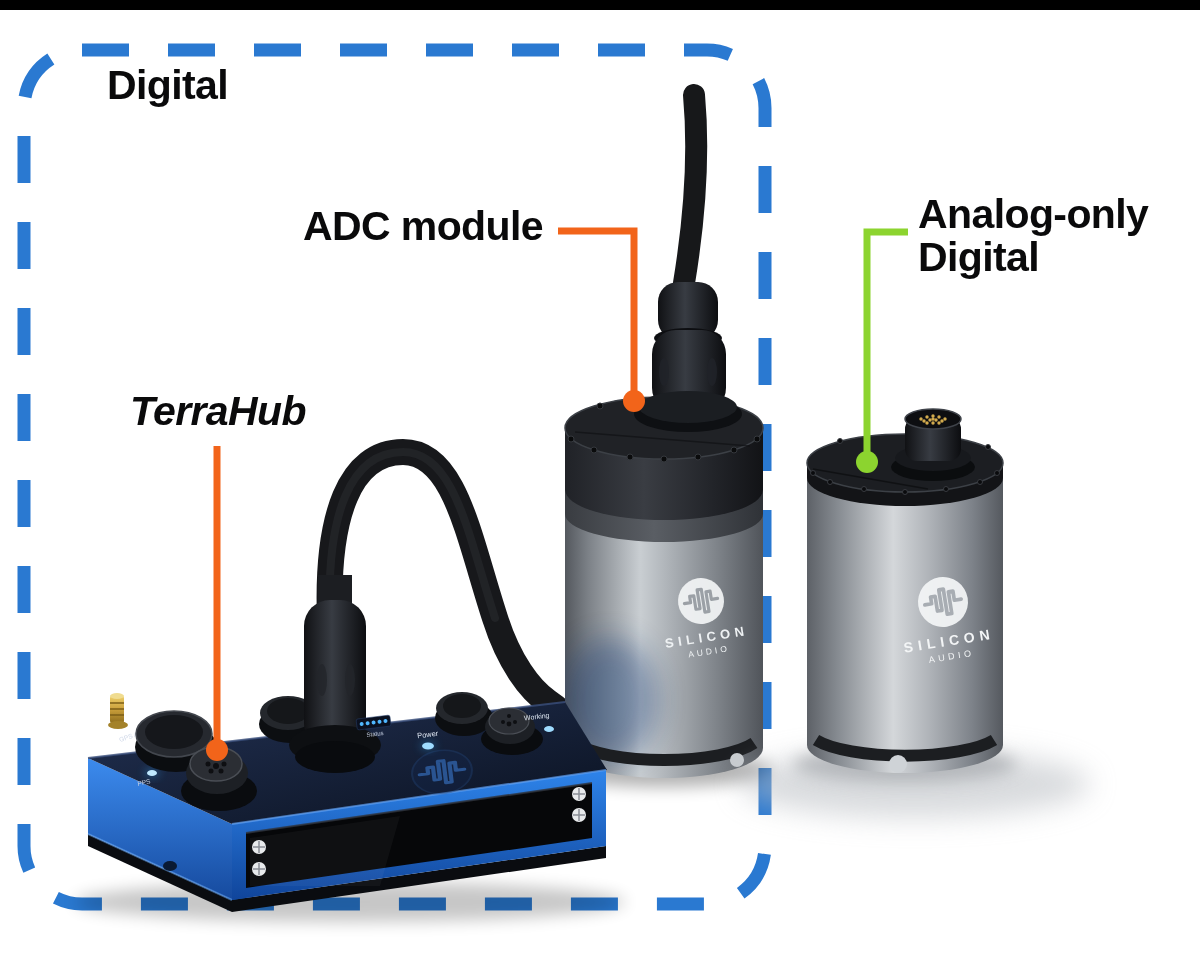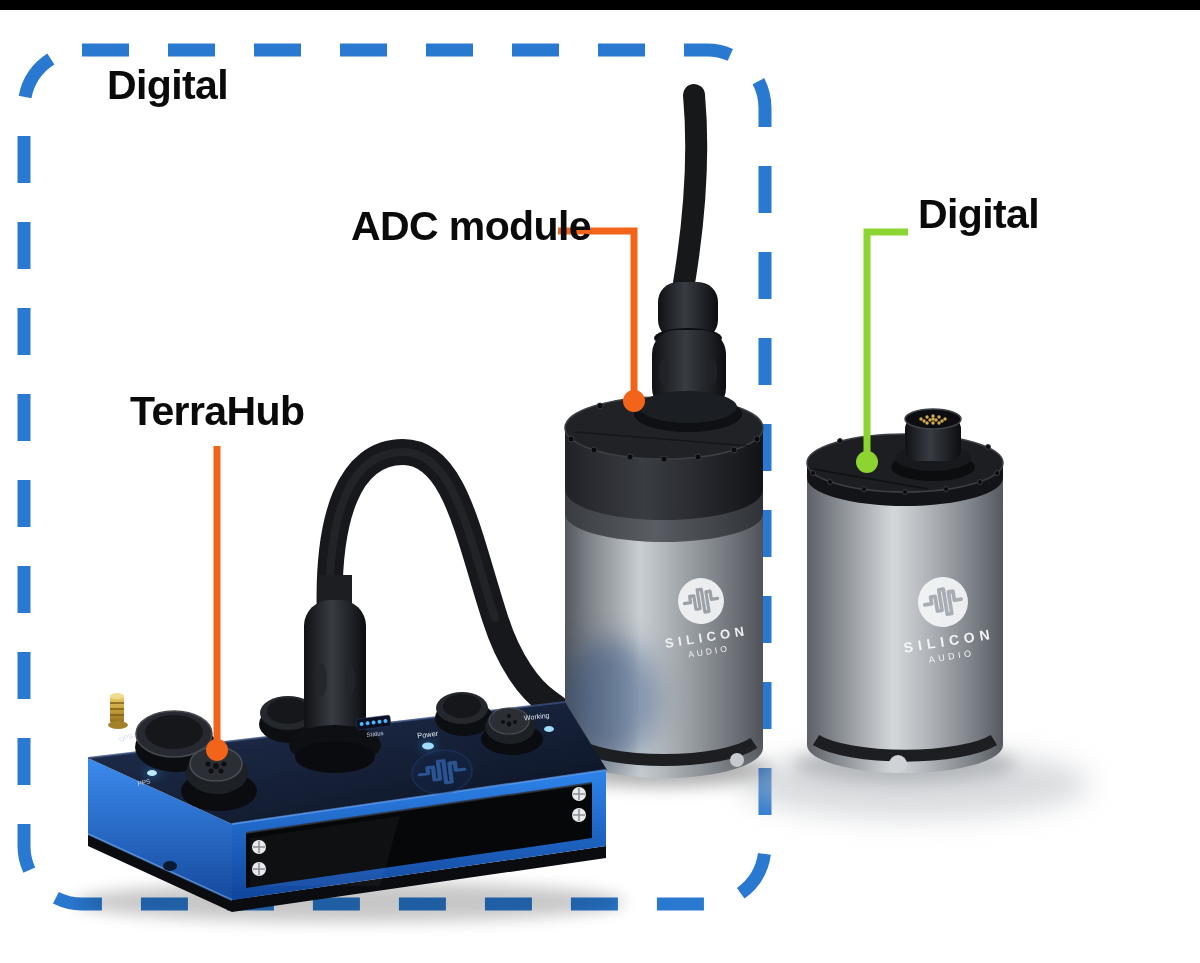--- a/index.html
+++ b/index.html
@@ -4,22 +4,22 @@
 <style>
   html,body{margin:0;padding:0;background:#ffffff;}
   .stage{position:relative;width:1200px;height:963px;background:#ffffff;overflow:hidden;
          font-family:"Liberation Sans",sans-serif;}
   .top-bar{position:absolute;left:0;top:0;width:1200px;height:10px;background:#000000;}
   .scene-svg{position:absolute;left:0;top:0;}
   .label{position:absolute;font-weight:700;font-size:41px;line-height:1.05;
          color:#0a0a0b;letter-spacing:-0.6px;white-space:nowrap;}
   .label div{white-space:nowrap;}
   .lbl-digital{left:83px;top:64px;margin-left:24px;}
-  .lbl-adc{left:303px;top:205px;margin-left:48px;}
-  .lbl-terrahub{left:130px;top:390px;}
+  .lbl-adc{left:303px;top:205px;}
+  .lbl-terrahub{left:130px;top:390px;font-style:italic;}
   .lbl-analog{left:918px;top:193px;}
 </style>
 </head>
 <body>
 
 <div class="stage">
   <div class="top-bar"></div>
 
   <svg class="scene-svg" width="1200" height="963" viewBox="0 0 1200 963">
     <defs>
@@ -310,15 +310,16 @@
       <circle cx="867" cy="462" r="11" fill="#8CD42F"></circle>
     </g>
   </svg>
 
   <div class="label lbl-digital">
     <div>Digital</div>
   </div>
   <div class="label lbl-adc">ADC module</div>
   <div class="label lbl-terrahub">TerraHub</div>
   <div class="label lbl-analog">
+    <div>Analog-only</div>
     <div>Digital</div>
   </div>
 </div>
 
 </body></html>

